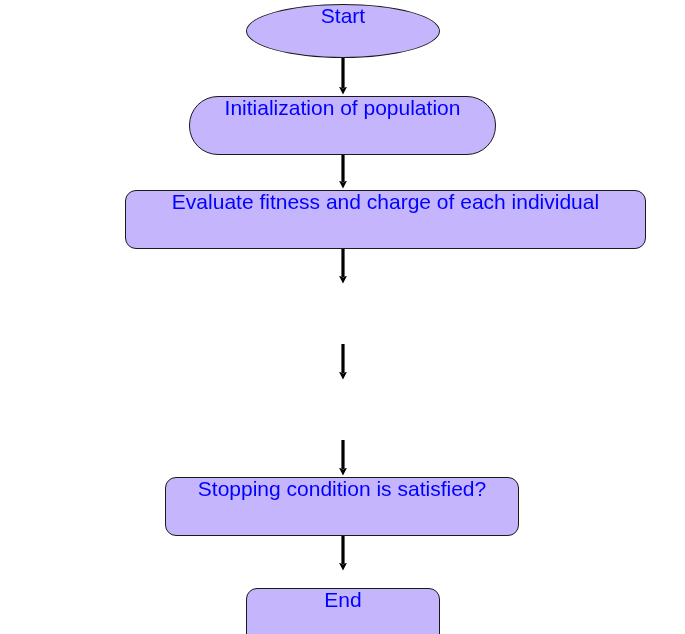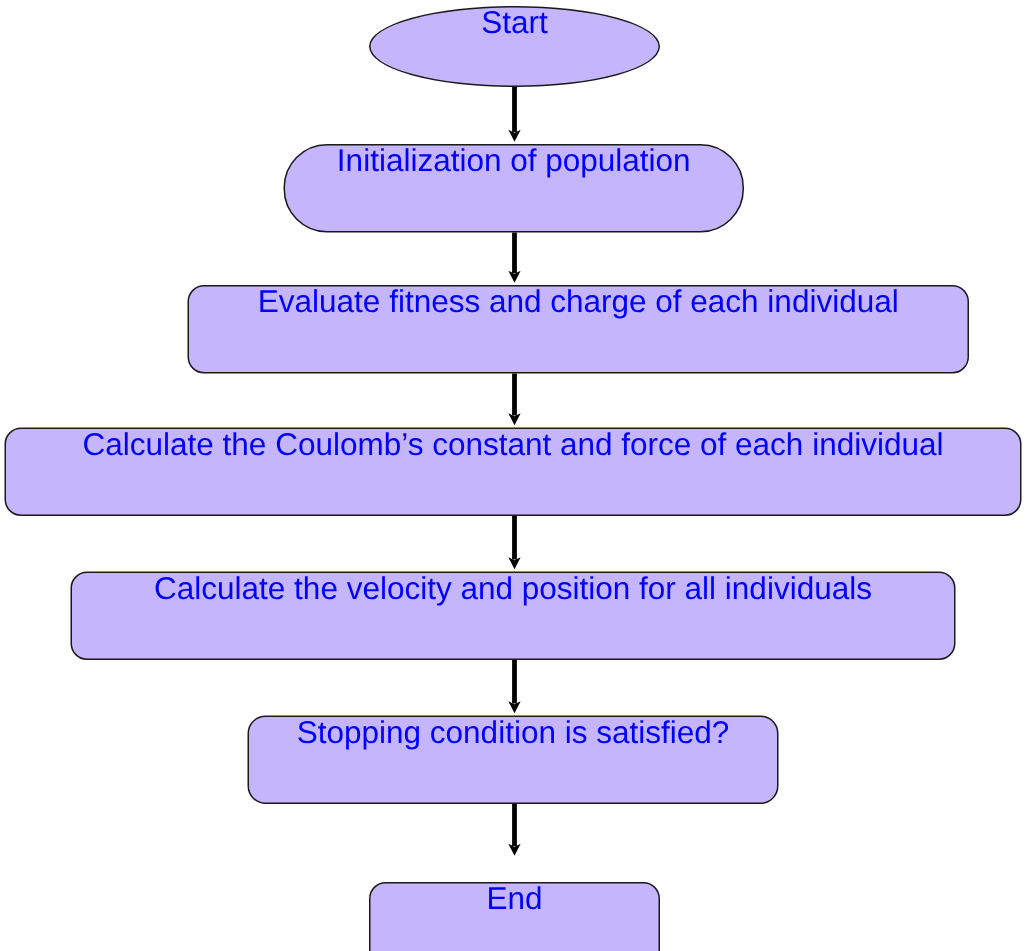--- a/index.html
+++ b/index.html
@@ -80,29 +80,23 @@
   </div>
 
   <div class="node process" id="node-initialization" style="left:189px; top:96px; width:307px; height:59px;border-radius:29px;">
     <span class="node-label">Initialization of population</span>
   </div>
 
   <div class="node process" id="node-evaluate-fitness" style="left:82px; top:190px; width:521px; height:59px;margin-left:43px;">
     <span class="node-label">Evaluate fitness and charge of each individual</span>
   </div>
 
-  <div class="node process" id="node-coulomb-constant" style="left:3px; top:285px; width:678px; height:59px;">
-    <span class="node-label">Calculate the Coulomb’s constant and force of each individual</span>
-  </div>
 
-  <div class="node process" id="node-velocity-position" style="left:47px; top:381px; width:590px; height:59px;">
-    <span class="node-label">Calculate the velocity and position for all individuals</span>
-  </div>
 
-  <div class="node process" id="node-stopping-condition" style="left:165px; top:477px; width:354px; height:59px;border-radius:12px;">
+  <div class="node process" id="node-stopping-condition" style="left:165px; top:477px; width:354px; height:59px;">
     <span class="node-label">Stopping condition is satisfied?</span>
   </div>
 
   <div class="node process" id="node-end" style="left:246px; top:572px; width:194px; height:59px;margin-top:16px;">
     <span class="node-label">End</span>
   </div>
 
 </div>
 
 </body></html>

